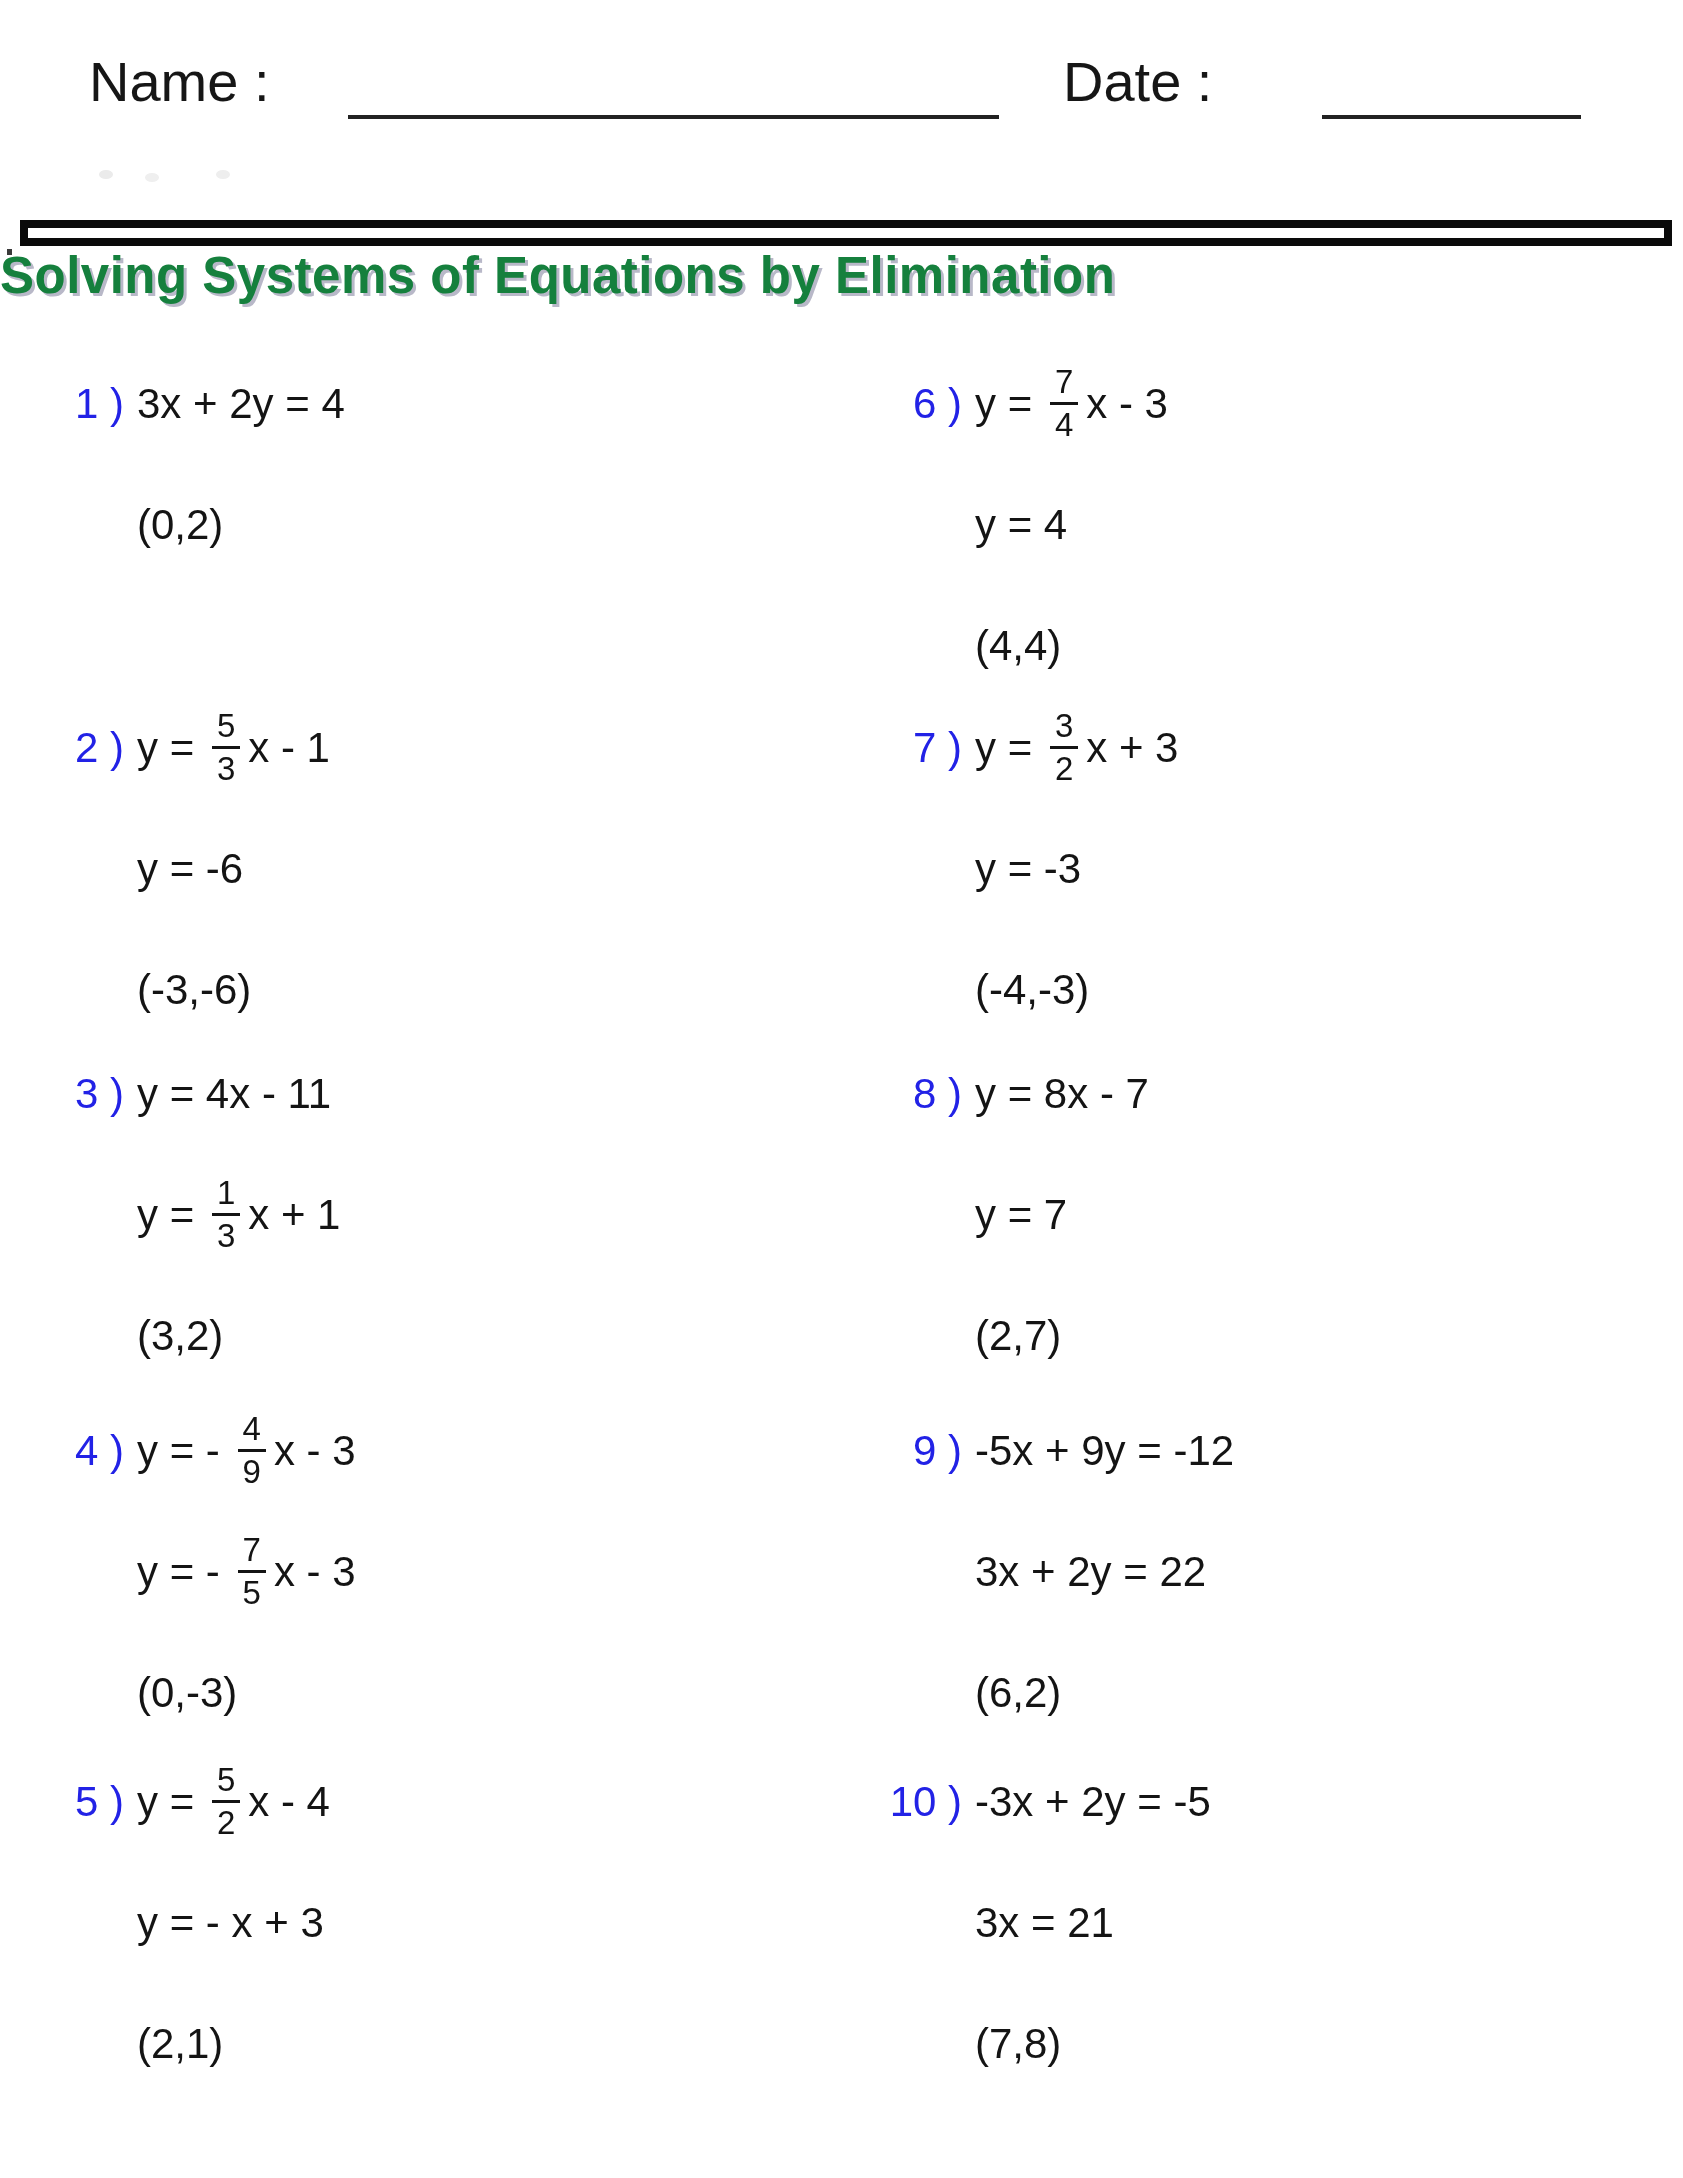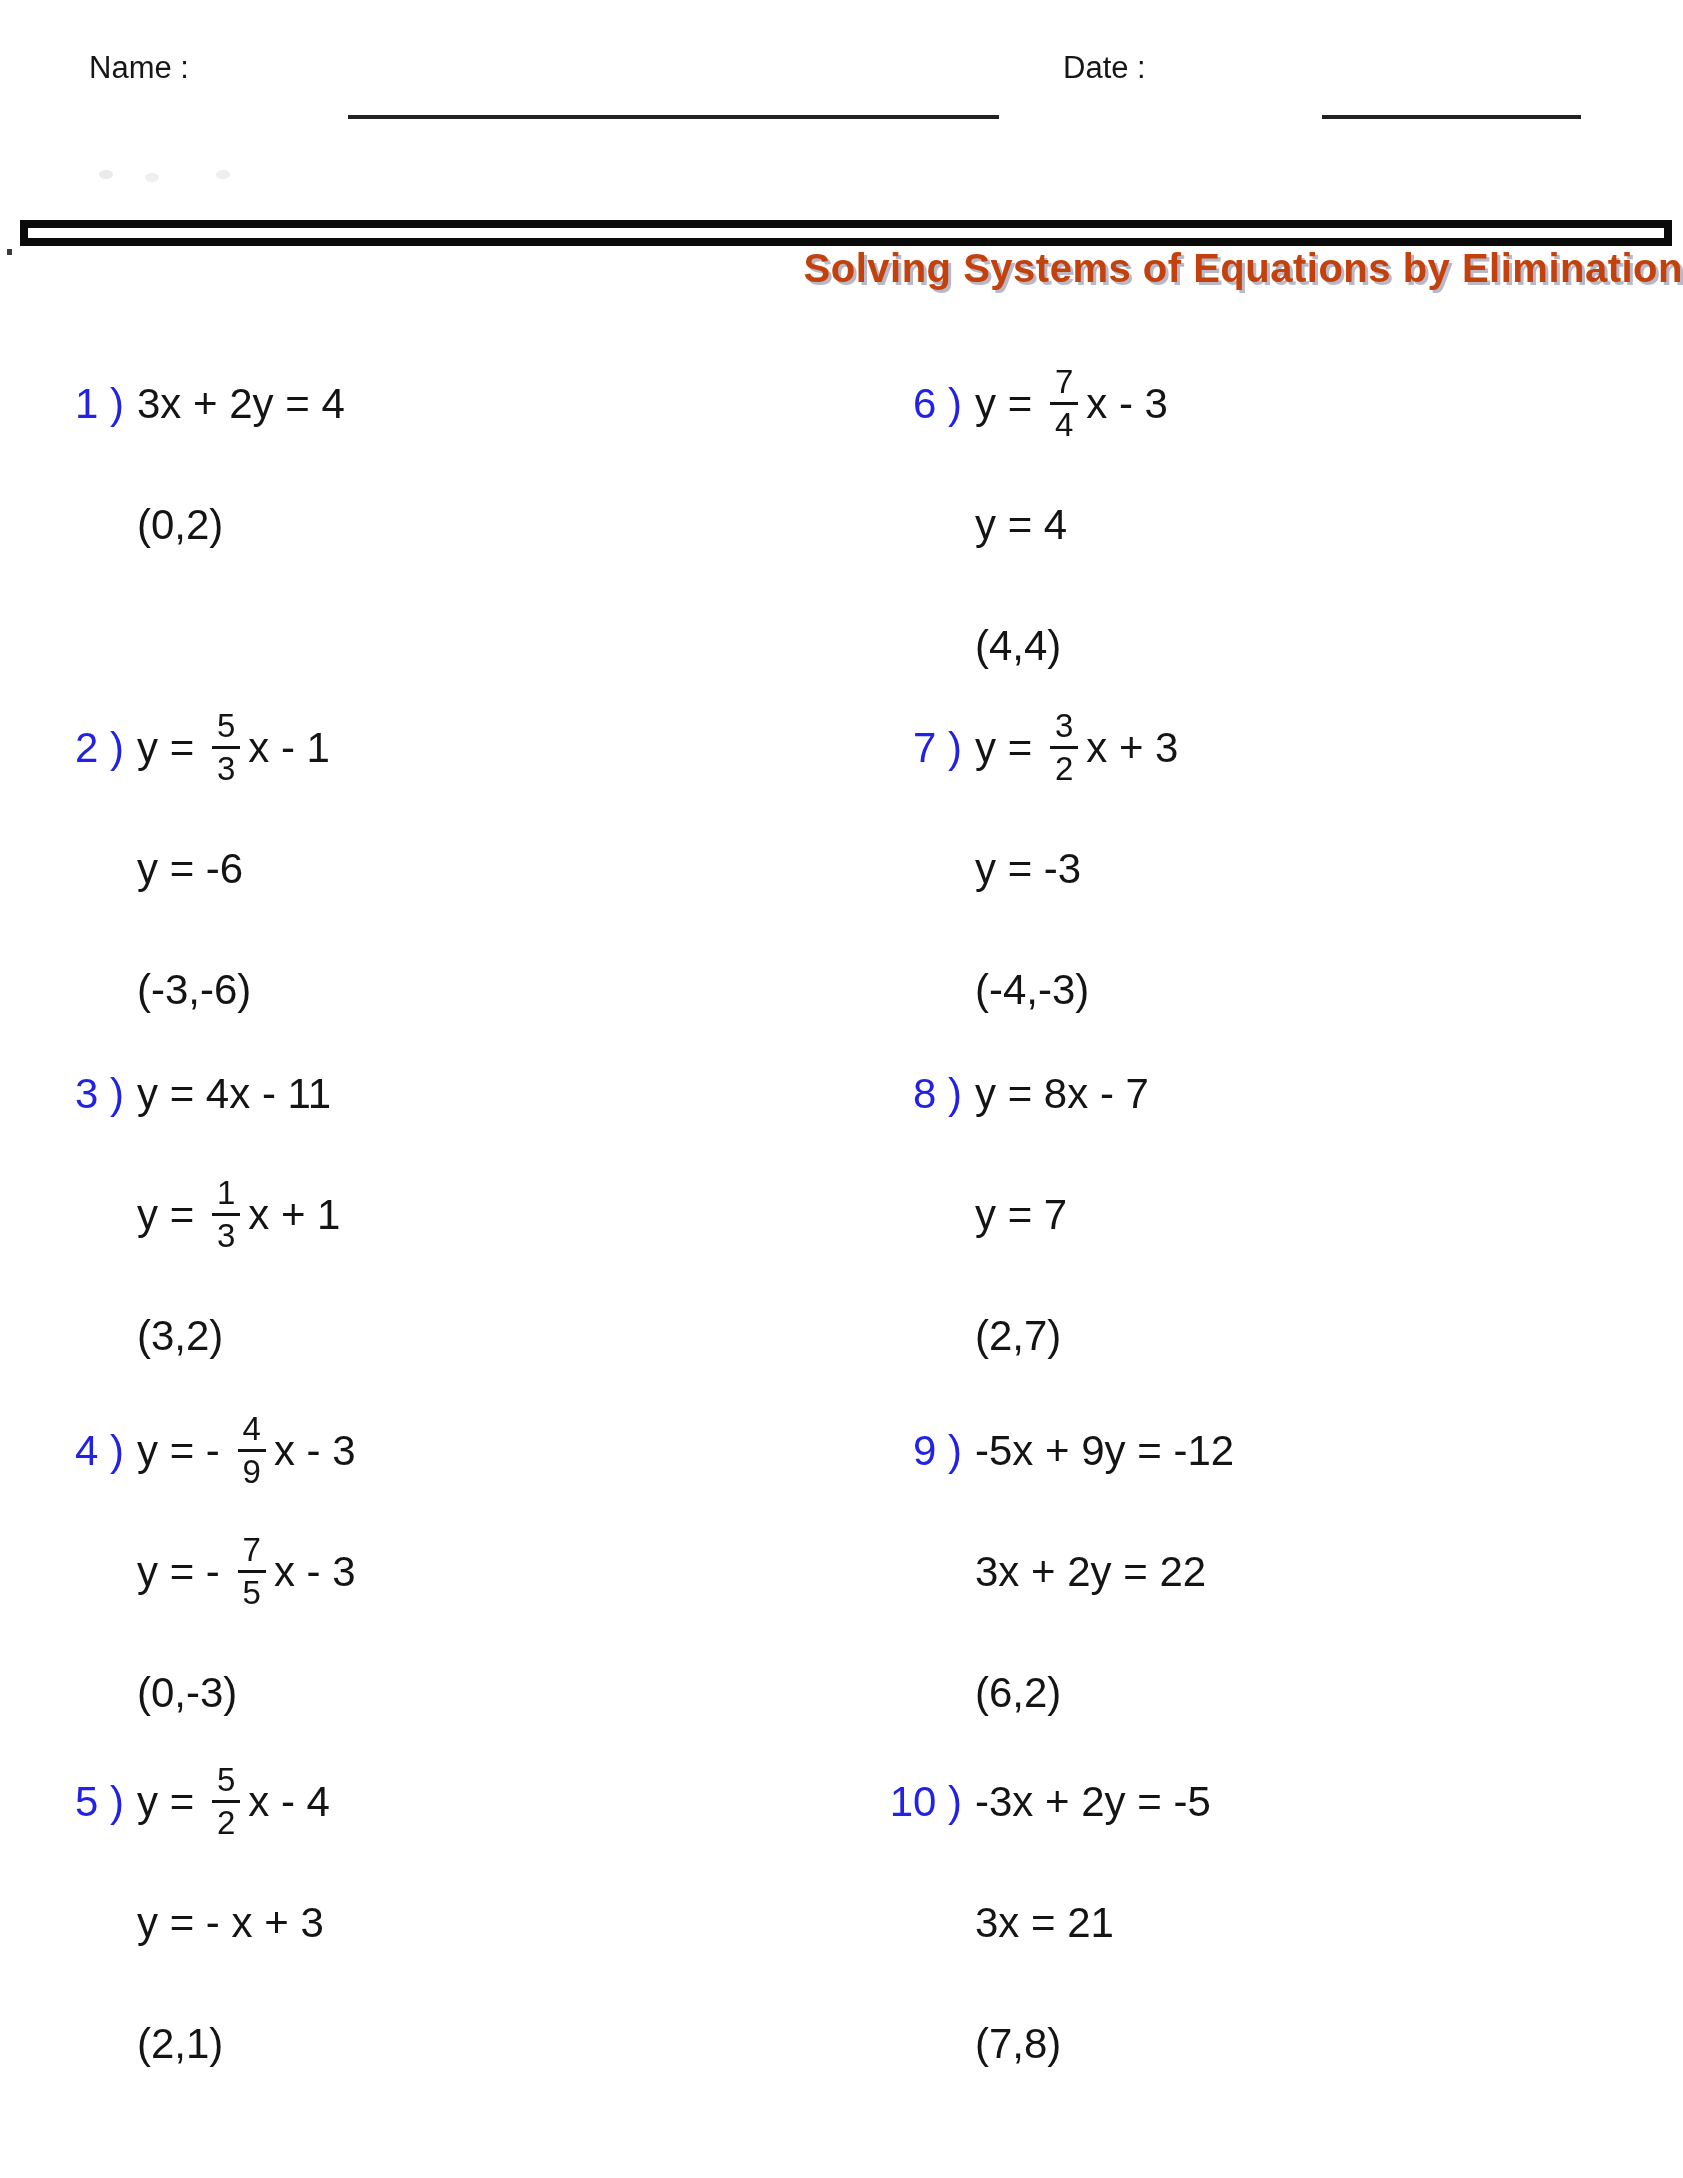--- a/index.html
+++ b/index.html
@@ -8,21 +8,21 @@
     width:1683px;
     height:2178px;
     background:#ffffff;
     font-family:"Liberation Sans", sans-serif;
     color:#141414;
     overflow:hidden;
   }
   .hdr-label{
     position:absolute;
     top:51px;
-    font-size:31px;
+    font-size:56px;
     line-height:1.1;
     color:#161616;
     white-space:pre;
   }
   .name-label{left:89px;}
   .date-label{left:1051px;margin-left:12px;}
   .write-line{
     position:absolute;
     top:115px;
     height:0;
@@ -49,24 +49,24 @@
   .rule-dot{
     position:absolute;
     left:7px;top:249px;
     width:5px;height:6px;
     background:#3a3a3a;
   }
   .title{
     position:absolute;
     left:0;top:246px;
     width:100%;
-    text-align:right;
-    font-size:40px;
+    text-align:left;
+    font-size:51px;
     font-weight:bold;
-    color:#c2410c;
+    color:#15803d;
     text-shadow:3px 3px 0 #b8b8c8;
     letter-spacing:0.5px;
   }
   .prob{
     position:absolute;
     display:flex;
     align-items:flex-start;
   }
   .col1{left:45px;}
   .col2{left:883px;}

